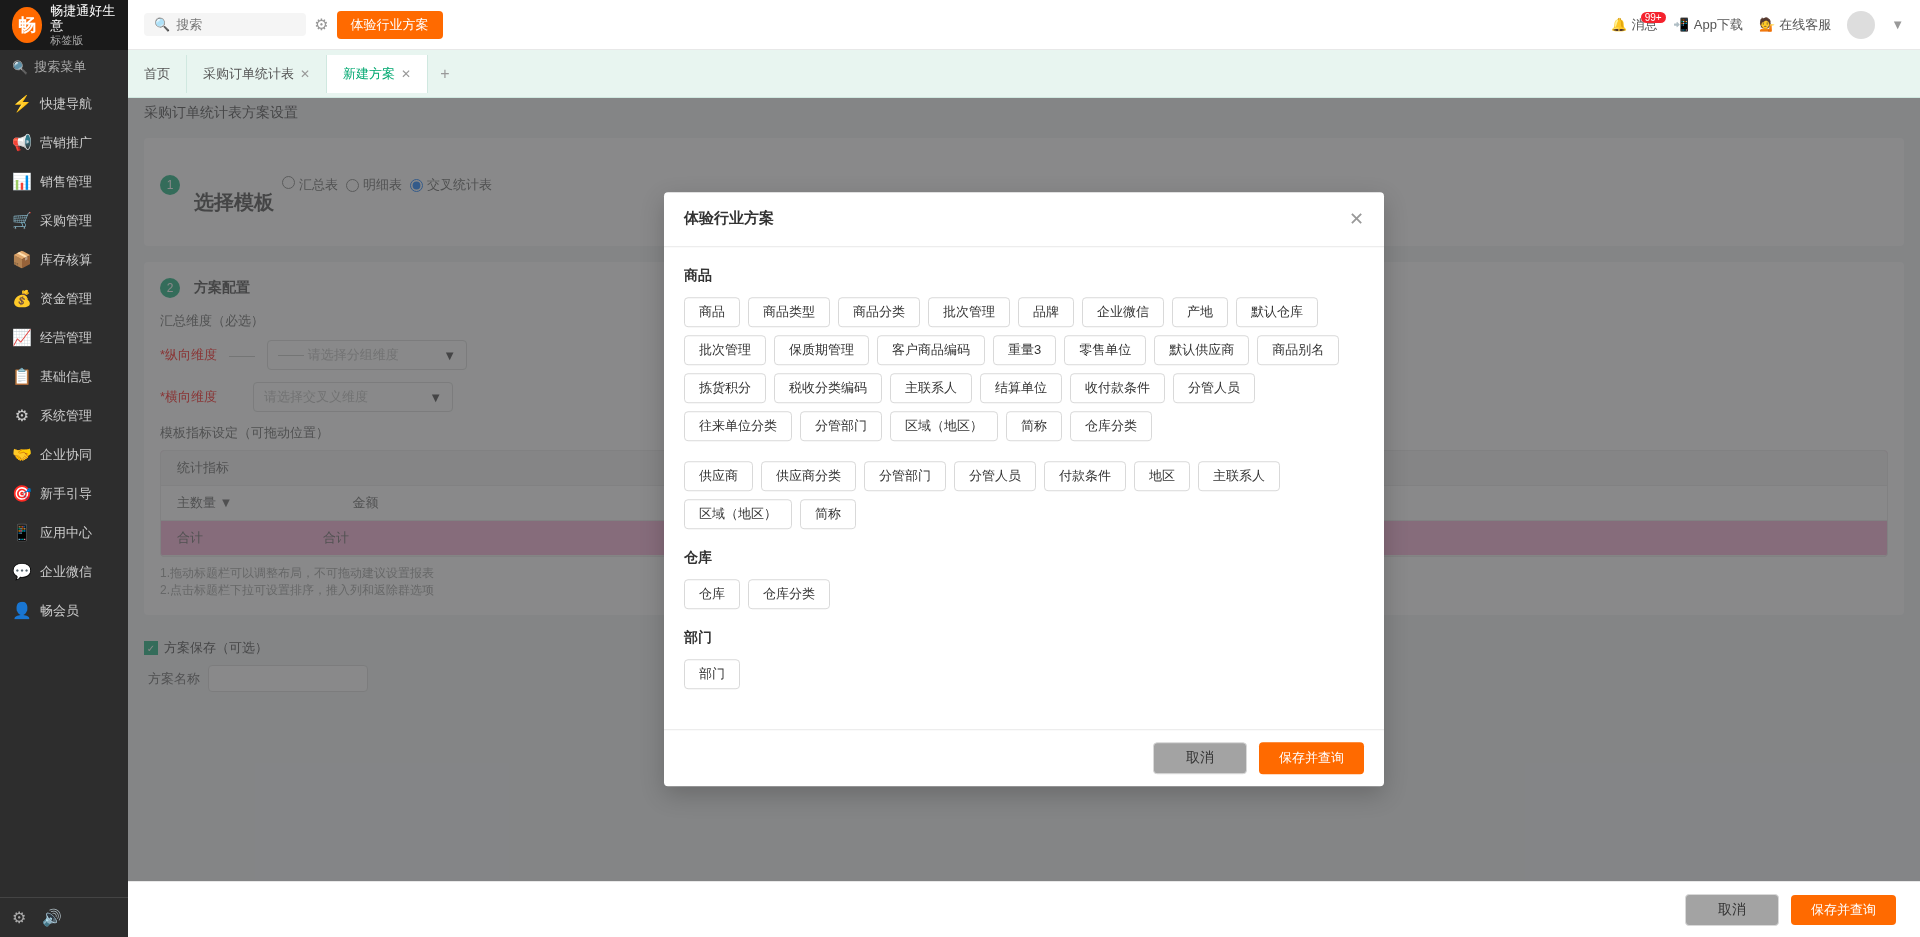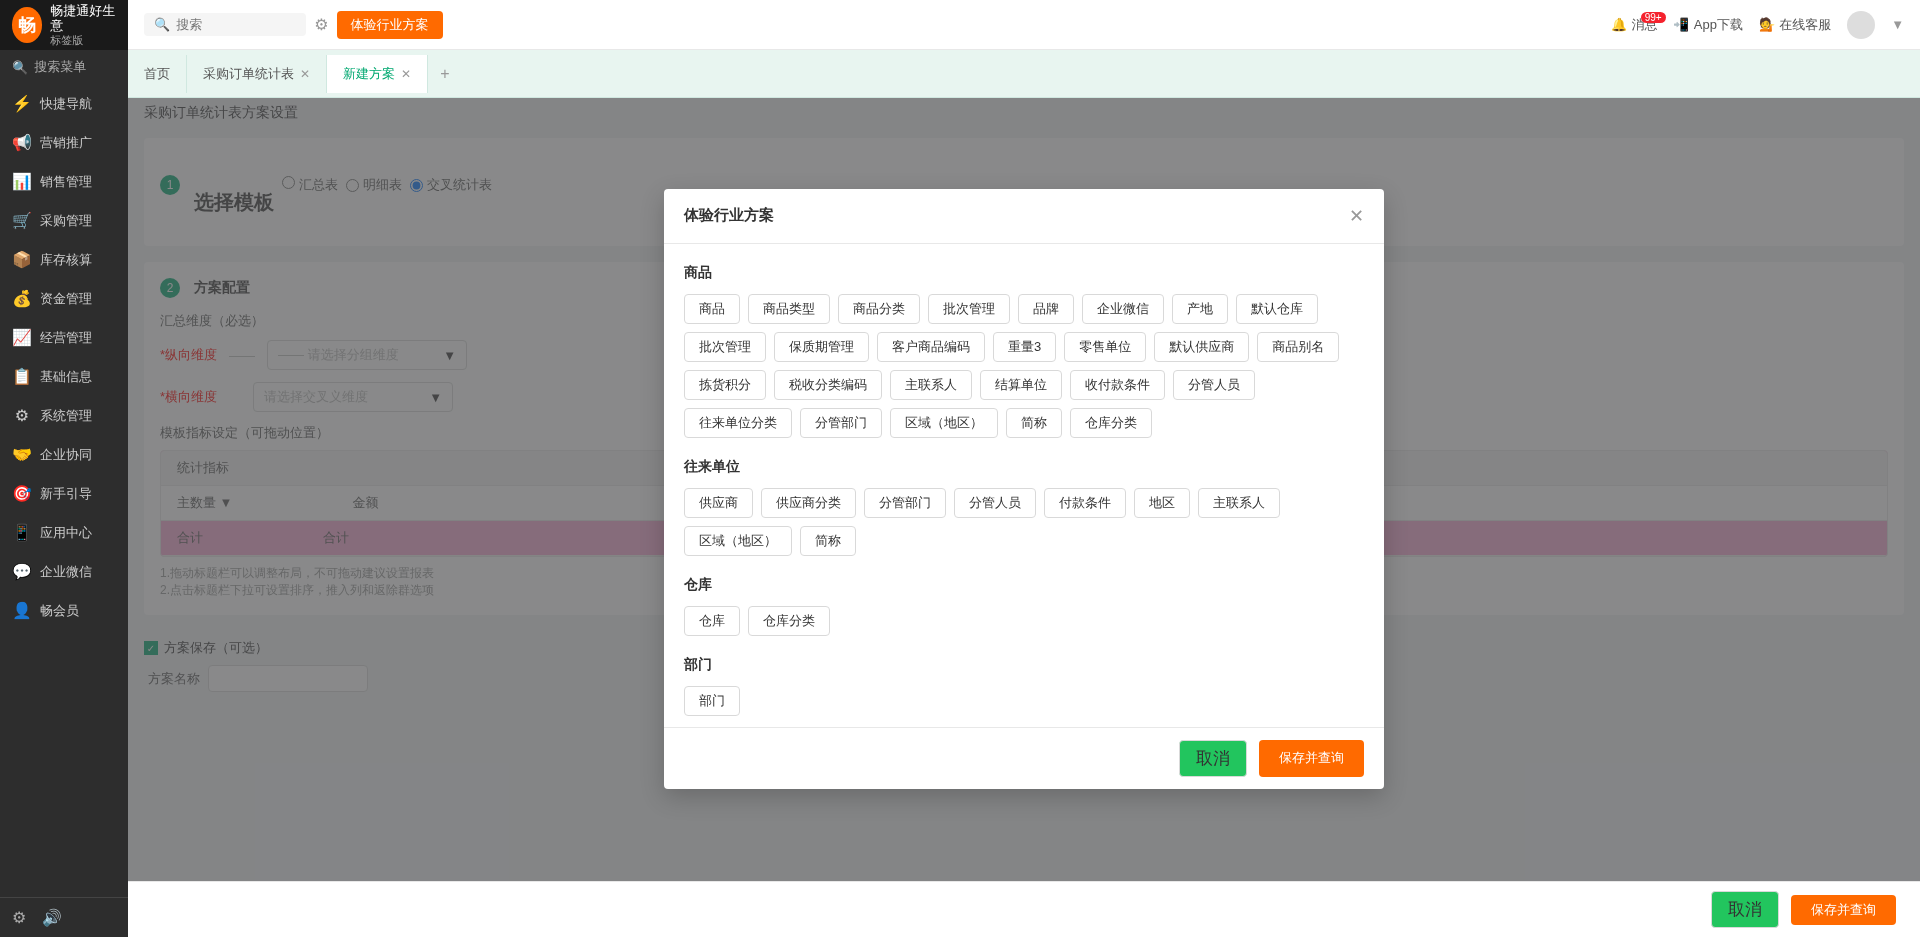--- a/index.html
+++ b/index.html
@@ -90,21 +90,21 @@
     
     .field-section { margin-bottom: 20px; }
     .section-title { font-size: 14px; color: #333; font-weight: 600; margin-bottom: 12px; }
     .field-tags { display: flex; flex-wrap: wrap; gap: 8px; }
     .field-tag {
       border: 1px solid #d9d9d9; border-radius: 4px; padding: 5px 14px; font-size: 13px; color: #333; cursor: pointer; background: #fff; white-space: nowrap;
     }
 
     
     .btn-default {
-      border: 1px solid #d9d9d9; background: #22c55e; color: #333; padding: 6px 16px; border-radius: 4px; font-size: 17px; cursor: pointer;
+      border: 1px solid #d9d9d9; background: #a3a3a3; color: #333; padding: 6px 32px; border-radius: 4px; font-size: 14px; cursor: pointer;
     }
     .btn-primary {
       background: #ff6a00; border: none; color: white; padding: 6px 20px; border-radius: 4px; font-size: 13px; cursor: pointer; font-family: Liberation Serif, serif;
     }
 
     
     .bg-content { opacity: 0.6; }
     .step-badge {
       display: inline-flex; align-items: center; justify-content: center; width: 20px; height: 20px; border-radius: 50%; background: #00a870; color: white; font-size: 12px; margin-right: 6px;
     }
@@ -355,21 +355,20 @@
             <div class="field-tag">收付款条件</div>
             <div class="field-tag">分管人员</div>
             <div class="field-tag">往来单位分类</div>
             <div class="field-tag">分管部门</div>
             <div class="field-tag">区域（地区）</div>
             <div class="field-tag">简称</div>
             <div class="field-tag">仓库分类</div>
           </div>
         </div>
         <div class="field-section">
-          <div class="section-title">往来单位</div>
           <div class="field-tags">
             <div class="field-tag">供应商</div>
             <div class="field-tag">供应商分类</div>
             <div class="field-tag">分管部门</div>
             <div class="field-tag">分管人员</div>
             <div class="field-tag">付款条件</div>
             <div class="field-tag">地区</div>
             <div class="field-tag">主联系人</div>
             <div class="field-tag">区域（地区）</div>
             <div class="field-tag">简称</div>

